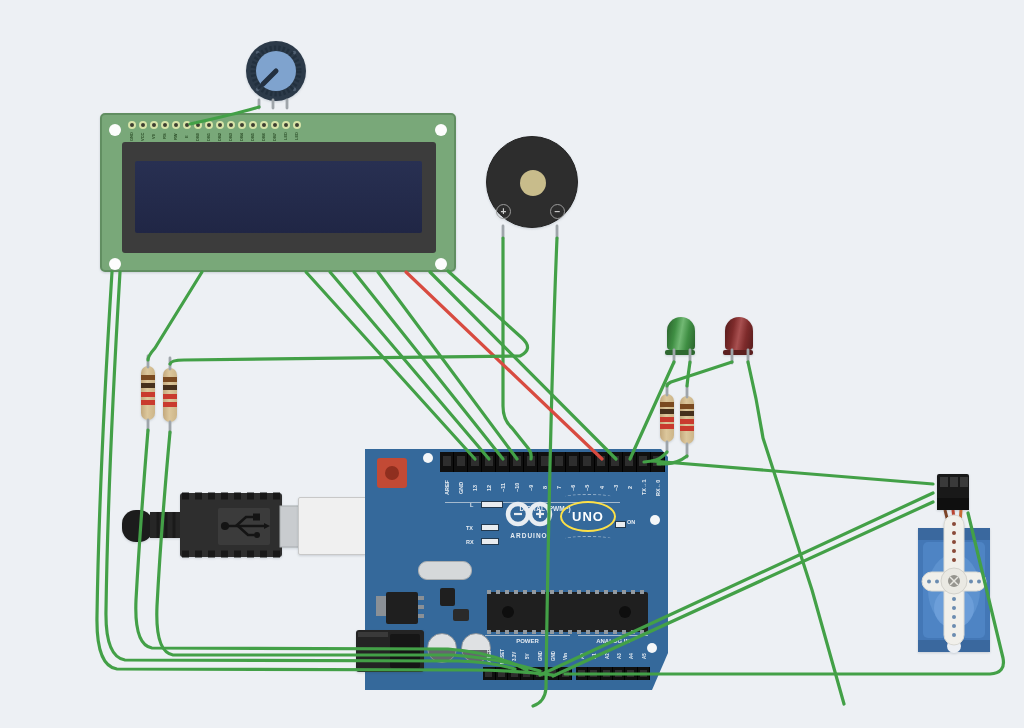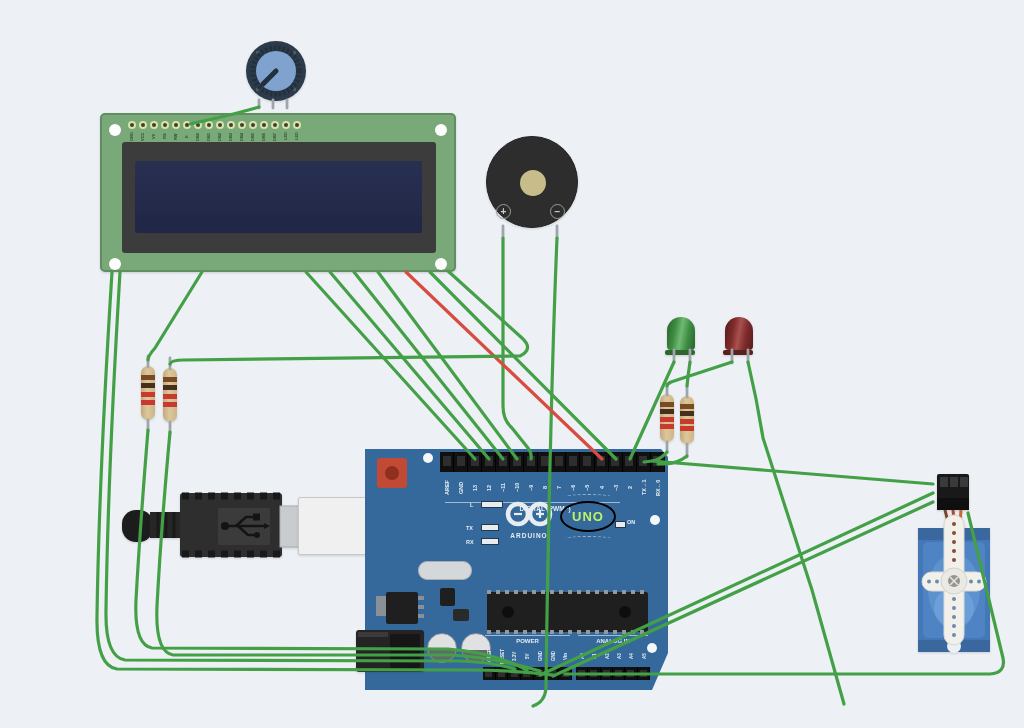--- a/index.html
+++ b/index.html
@@ -51,21 +51,21 @@
   .cap{position:absolute;width:30px;height:30px;border-radius:50%;border:1px solid #8F959B;
        background:linear-gradient(#DFE1E3 58%,#63686D 58%);box-sizing:border-box}
 
   
   .resistor{position:absolute;width:14px;height:54px;border-radius:7px;
             background:linear-gradient(90deg,#C3A87C,#DCC79C 45%,#CDB588)}
   .resistor.short{height:48px}
   .band{position:absolute;left:0;width:100%;height:5px}
   .led .dome{width:28px;height:33px;border-radius:14px 14px 4px 4px}
   .led .flange{position:absolute;left:-1px;bottom:0;width:30px;height:5px;border-radius:2px}
-  .oval{position:absolute;border:2px solid #000000;border-radius:50%;color:#bef264;
+  .oval{position:absolute;border:2px solid #fde047;border-radius:50%;color:#ffffff;
         display:flex;align-items:center;justify-content:center;box-sizing:border-box}
   .dash{position:absolute;border-top:1.5px dashed rgba(235,240,245,.55);border-radius:50%}
 </style>
 </head>
 <body>
 
 <div class="comp lcd">
   <div class="lcd-hole" style="left:7px;top:9px"></div>
   <div class="lcd-hole" style="left:333px;top:9px"></div>
   <div class="lcd-hole" style="left:7px;top:143px"></div>

